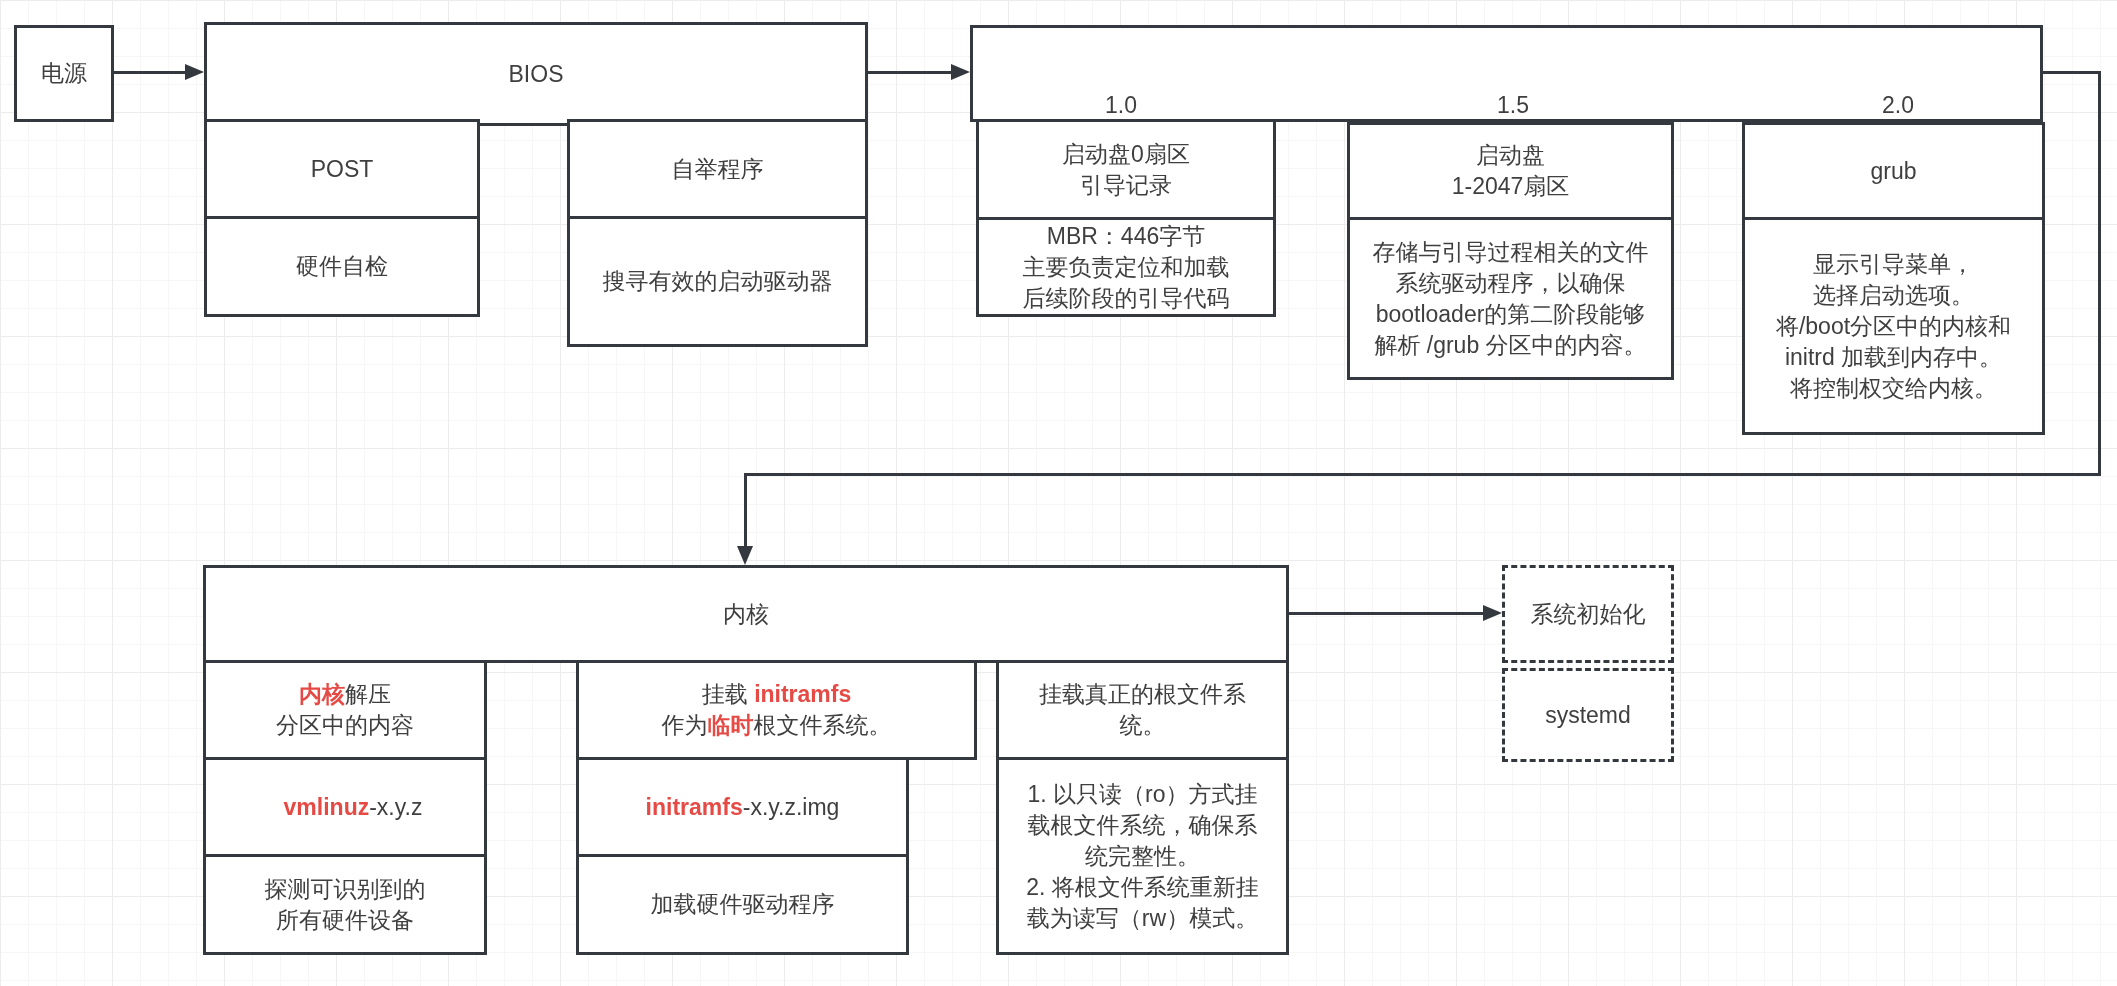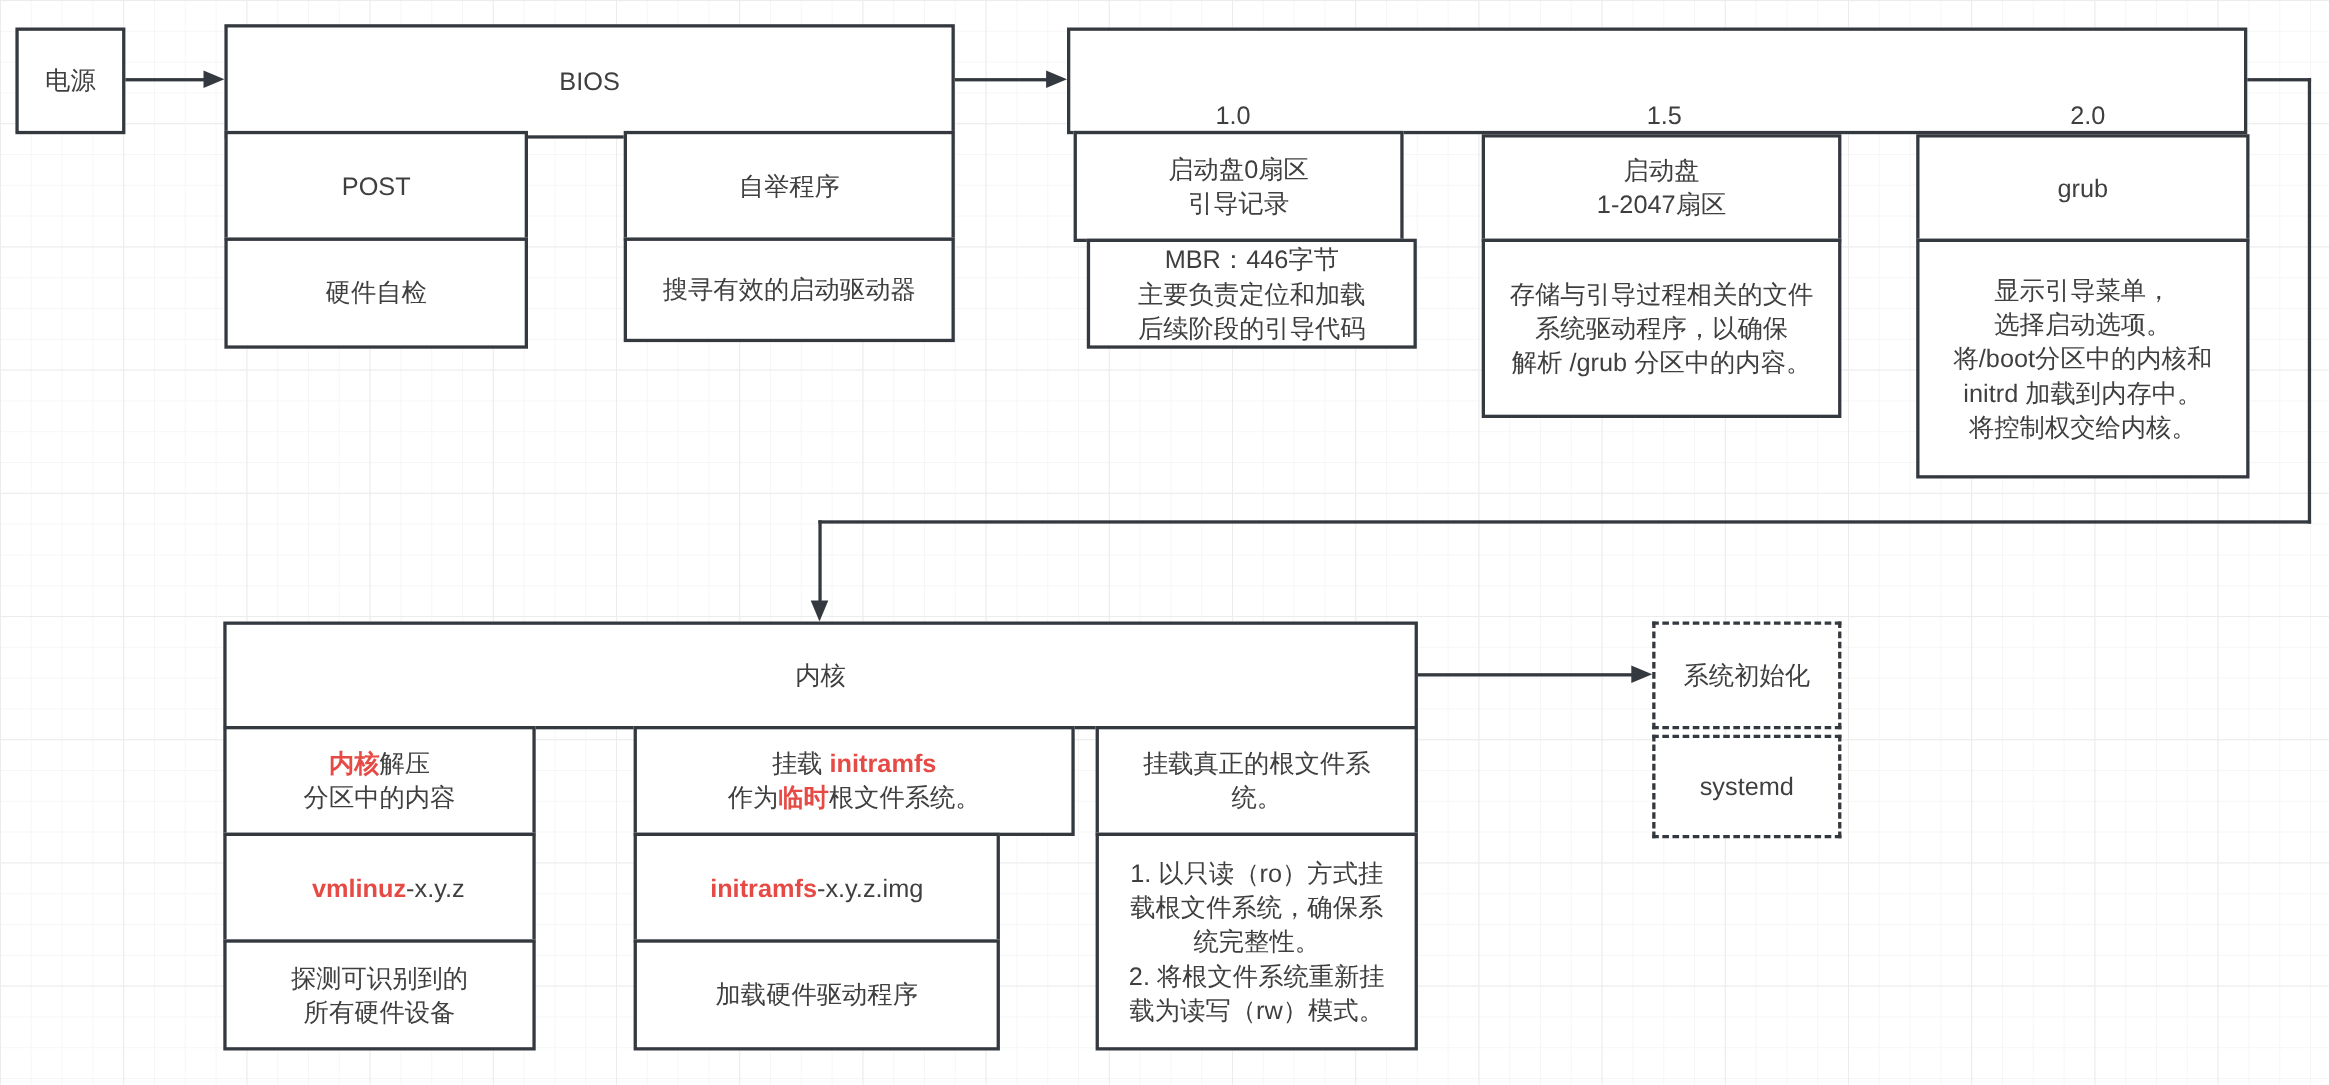--- a/index.html
+++ b/index.html
@@ -38,48 +38,49 @@
 
 <div class="box" style="left:14px;top:25px;width:100px;height:97px;">电源</div>
 
 <div class="line" style="left:114px;top:71px;width:76px;height:3px;"></div>
 <div class="ah-right" style="left:185px;top:64px;"></div>
 
 <div class="box" style="left:204px;top:22px;width:664px;height:104px;">BIOS</div>
 <div class="box" style="left:204px;top:119px;width:276px;height:100px;">POST</div>
 <div class="box" style="left:204px;top:216px;width:276px;height:101px;">硬件自检</div>
 <div class="box" style="left:567px;top:119px;width:301px;height:100px;">自举程序</div>
-<div class="box" style="left:567px;top:216px;width:301px;height:95px;">搜寻有效的启动驱动器</div>
+<div class="box" style="left:567px;top:216px;width:301px;height:131px;">搜寻有效的启动驱动器</div>
 
 <div class="line" style="left:868px;top:71px;width:86px;height:3px;"></div>
 <div class="ah-right" style="left:951px;top:64px;"></div>
 
 <div class="box" style="left:970px;top:25px;width:1073px;height:97px;">
   <div class="stage" style="left:148px;">1.0</div>
   <div class="stage" style="left:540px;">1.5</div>
   <div class="stage" style="left:925px;">2.0</div>
 </div>
 
 <div class="box" style="left:976px;top:119px;width:300px;height:101px;">
     <div><span>启动盘0扇区</span></div>
     <div><span>引导记录</span></div>
   </div>
-<div class="box" style="left:976px;top:217px;width:300px;height:100px;margin-left:12px;">
+<div class="box" style="left:976px;top:217px;width:300px;height:100px;">
     <div><span>MBR：446字节</span></div>
     <div><span>主要负责定位和加载</span></div>
     <div><span>后续阶段的引导代码</span></div>
   </div>
 
 <div class="box" style="left:1347px;top:122px;width:327px;height:98px;">
     <div><span>启动盘</span></div>
     <div><span>1-2047扇区</span></div>
   </div>
 <div class="box" style="left:1347px;top:217px;width:327px;height:163px;">
     <div><span>存储与引导过程相关的文件</span></div>
     <div><span>系统驱动程序，以确保</span></div>
+    <div><span>bootloader的第二阶段能够</span></div>
     <div><span>解析 /grub 分区中的内容。</span></div>
   </div>
 
 <div class="box" style="left:1742px;top:122px;width:303px;height:98px;">grub</div>
 <div class="box" style="left:1742px;top:217px;width:303px;height:218px;">
     <div><span>显示引导菜单，</span></div>
     <div><span>选择启动选项。</span></div>
     <div><span>将/boot分区中的内核和</span></div>
     <div><span>initrd 加载到内存中。</span></div>
     <div><span>将控制权交给内核。</span></div>

